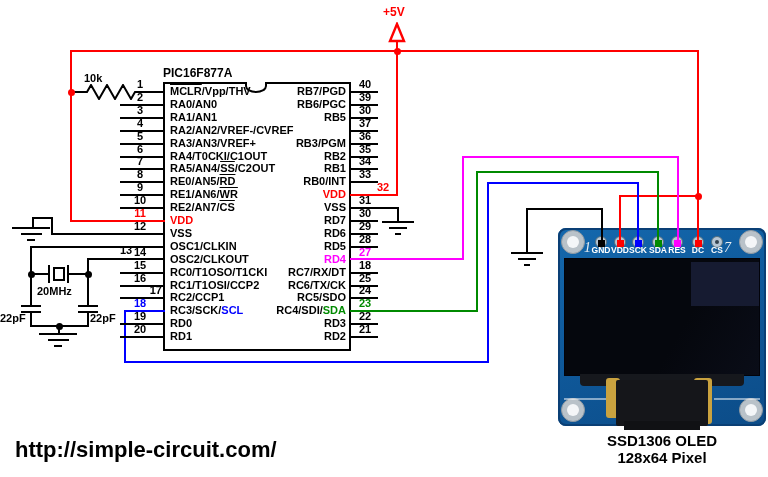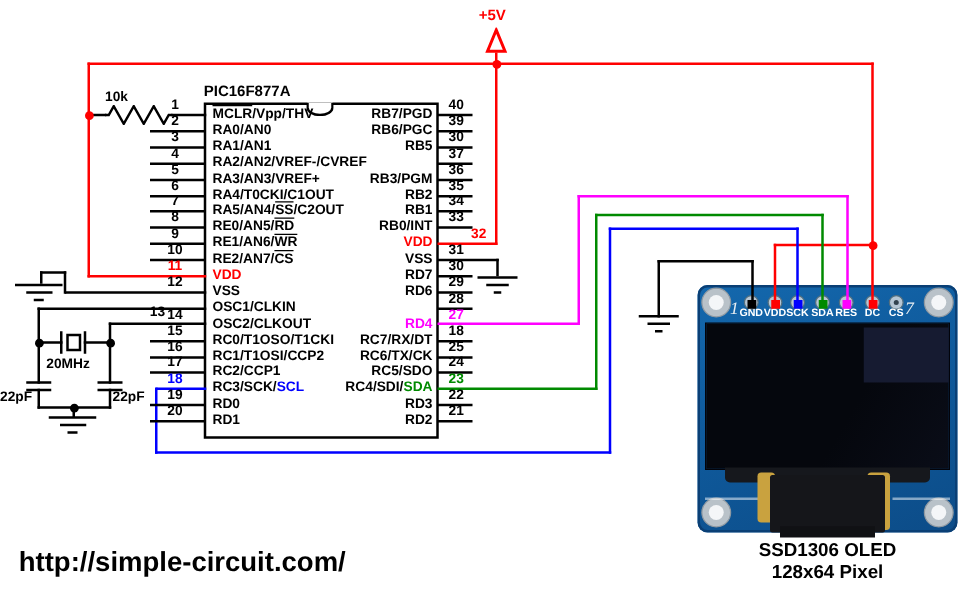--- a/index.html
+++ b/index.html
@@ -217,21 +217,21 @@
     <div class="pin-name" style="left: 170px; top: 240px;"><span class="" style="color:#000">OSC1/CLKIN</span></div>
     <div class="pin-num" style="left: 118px; top: 246px; width: 44px; color: rgb(0, 0, 0);">14</div>
     <div class="pin-name" style="left: 170px; top: 253px;"><span class="" style="color:#000">OSC2/CLKOUT</span></div>
     <div class="wire" style="left: 120px; top: 272px; width: 44px; height: 2px; background: rgb(0, 0, 0);"></div>
     <div class="pin-num" style="left: 118px; top: 259px; width: 44px; color: rgb(0, 0, 0);">15</div>
     <div class="pin-name" style="left: 170px; top: 266px;"><span class="" style="color:#000">RC0/T1OSO/T1CKI</span></div>
     <div class="wire" style="left: 120px; top: 285px; width: 44px; height: 2px; background: rgb(0, 0, 0);"></div>
     <div class="pin-num" style="left: 118px; top: 272px; width: 44px; color: rgb(0, 0, 0);">16</div>
     <div class="pin-name" style="left: 170px; top: 279px;"><span class="" style="color:#000">RC1/T1OSI/CCP2</span></div>
     <div class="wire" style="left: 120px; top: 297px; width: 44px; height: 2px; background: rgb(0, 0, 0);"></div>
-    <div class="pin-num" style="left: 118px; top: 284px; width: 44px; color: rgb(0, 0, 0);">17</div>
+    <div class="pin-num" style="left: 118px; top: 284px; width: 44px; color: rgb(0, 0, 0); text-align: right;">17</div>
     <div class="pin-name" style="left: 170px; top: 291px;"><span class="" style="color:#000">RC2/CCP1</span></div>
     <div class="pin-num" style="left: 118px; top: 297px; width: 44px; color: rgb(0, 0, 255);">18</div>
     <div class="pin-name" style="left: 170px; top: 304px;"><span class="" style="color:#000">RC3/SCK/</span><span class="" style="color:#0000ff">SCL</span></div>
     <div class="wire" style="left: 120px; top: 323px; width: 44px; height: 2px; background: rgb(0, 0, 0);"></div>
     <div class="pin-num" style="left: 118px; top: 310px; width: 44px; color: rgb(0, 0, 0);">19</div>
     <div class="pin-name" style="left: 170px; top: 317px;"><span class="" style="color:#000">RD0</span></div>
     <div class="wire" style="left: 120px; top: 336px; width: 44px; height: 2px; background: rgb(0, 0, 0);"></div>
     <div class="pin-num" style="left: 118px; top: 323px; width: 44px; color: rgb(0, 0, 0);">20</div>
     <div class="pin-name" style="left: 170px; top: 330px;"><span class="" style="color:#000">RD1</span></div>
     <div class="wire" style="left: 350px; top: 91px; width: 28px; height: 2px; background: rgb(0, 0, 0);"></div>
@@ -262,20 +262,21 @@
     <div class="pin-num" style="left: 350px; top: 194px; width: 30px; color: rgb(0, 0, 0);">31</div>
     <div class="pin-name" style="left: 200px; top: 201px; width: 146px; text-align: right;"><span class="" style="color:#000">VSS</span></div>
     <div class="wire" style="left: 350px; top: 220px; width: 28px; height: 2px; background: rgb(0, 0, 0);"></div>
     <div class="pin-num" style="left: 350px; top: 207px; width: 30px; color: rgb(0, 0, 0);">30</div>
     <div class="pin-name" style="left: 200px; top: 214px; width: 146px; text-align: right;"><span class="" style="color:#000">RD7</span></div>
     <div class="wire" style="left: 350px; top: 233px; width: 28px; height: 2px; background: rgb(0, 0, 0);"></div>
     <div class="pin-num" style="left: 350px; top: 220px; width: 30px; color: rgb(0, 0, 0);">29</div>
     <div class="pin-name" style="left: 200px; top: 227px; width: 146px; text-align: right;"><span class="" style="color:#000">RD6</span></div>
     <div class="wire" style="left: 350px; top: 246px; width: 28px; height: 2px; background: rgb(0, 0, 0);"></div>
     <div class="pin-num" style="left: 350px; top: 233px; width: 30px; color: rgb(0, 0, 0);">28</div>
+    <div class="pin-name" style="left: 200px; top: 240px; width: 146px; text-align: right;"><span class="" style="color:#000">RD5</span></div>
     <div class="pin-num" style="left: 350px; top: 246px; width: 30px; color: rgb(255, 0, 255);">27</div>
     <div class="pin-name" style="left: 200px; top: 253px; width: 146px; text-align: right;"><span class="" style="color:#ff00ff">RD4</span></div>
     <div class="wire" style="left: 350px; top: 272px; width: 28px; height: 2px; background: rgb(0, 0, 0);"></div>
     <div class="pin-num" style="left: 350px; top: 259px; width: 30px; color: rgb(0, 0, 0);">18</div>
     <div class="pin-name" style="left: 200px; top: 266px; width: 146px; text-align: right;"><span class="" style="color:#000">RC7/RX/DT</span></div>
     <div class="wire" style="left: 350px; top: 285px; width: 28px; height: 2px; background: rgb(0, 0, 0);"></div>
     <div class="pin-num" style="left: 350px; top: 272px; width: 30px; color: rgb(0, 0, 0);">25</div>
     <div class="pin-name" style="left: 200px; top: 279px; width: 146px; text-align: right;"><span class="" style="color:#000">RC6/TX/CK</span></div>
     <div class="wire" style="left: 350px; top: 297px; width: 28px; height: 2px; background: rgb(0, 0, 0);"></div>
     <div class="pin-num" style="left: 350px; top: 284px; width: 30px; color: rgb(0, 0, 0);">24</div>

